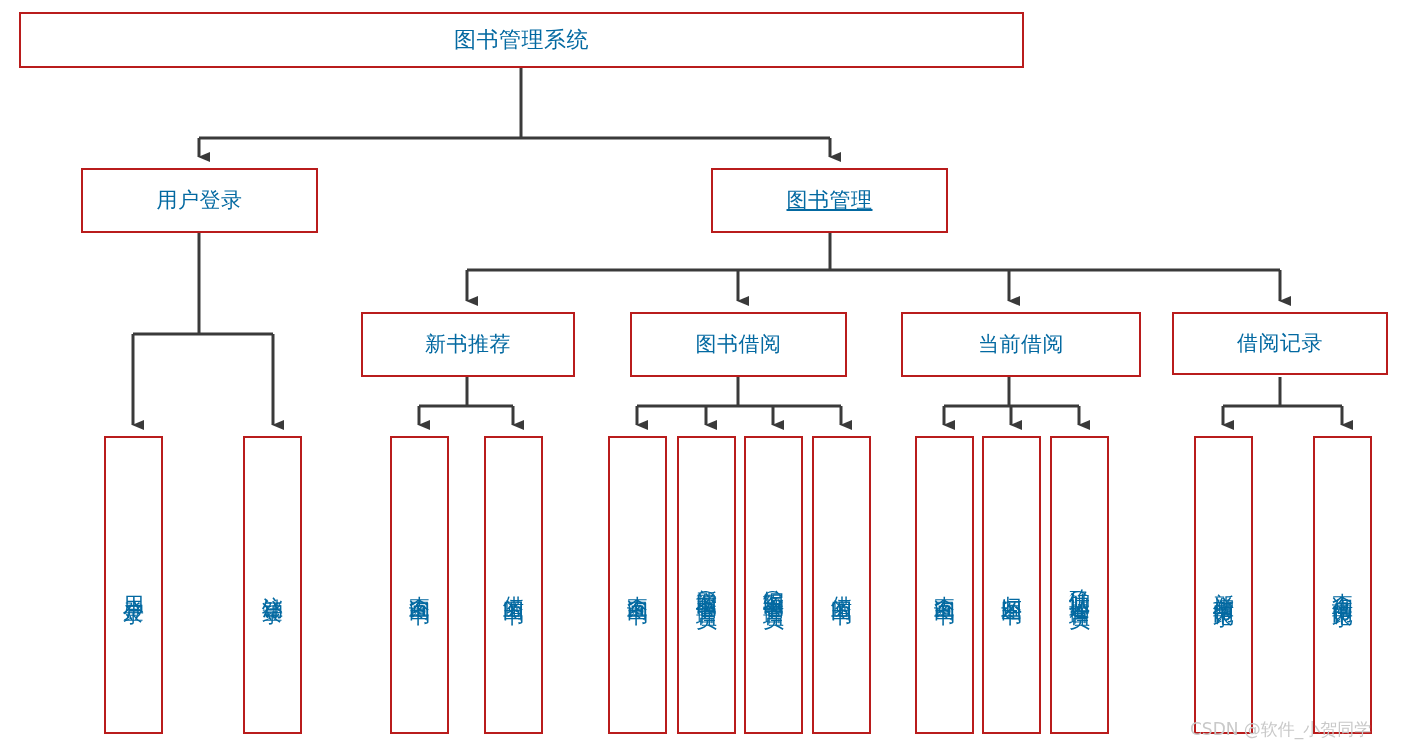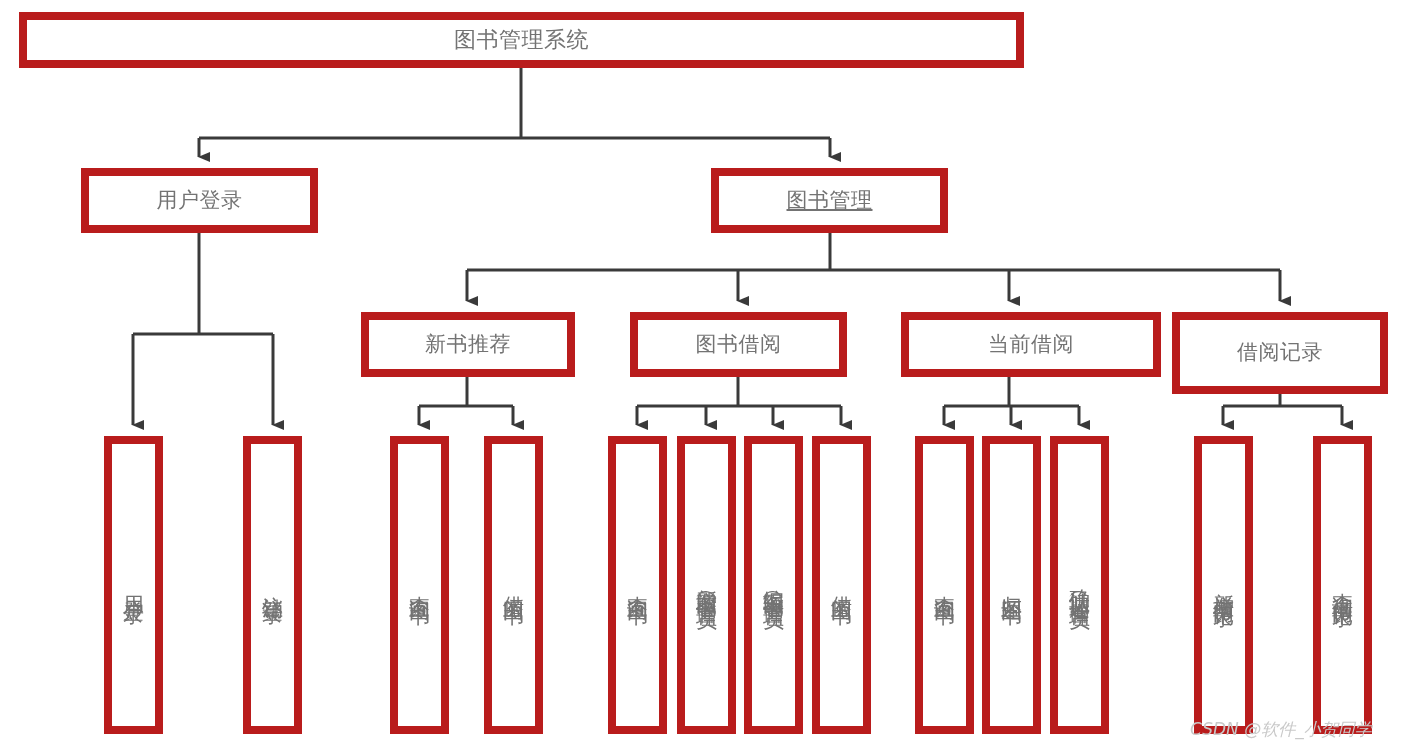--- a/index.html
+++ b/index.html
@@ -21,26 +21,26 @@
   #edges-layer {
     position: absolute;
     left: 0;
     top: 0;
     width: 1405px;
     height: 747px;
   }
   .node {
     position: absolute;
     box-sizing: border-box;
-    border: 8px solid #b91c1c;
+    border: 2px solid #b91c1c;
     background: #ffffff;
     display: flex;
     align-items: center;
     justify-content: center;
-    color: #737373;
+    color: #0369a1;
     z-index: 2;
   }
   .node-h {
     font-size: 21px;
     letter-spacing: 0.5px;
     line-height: 1.1;
     white-space: nowrap;
   }
   .node-v {
     writing-mode: vertical-rl;
@@ -53,21 +53,20 @@
   .node-title {
     font-size: 22px;
   }
   #watermark {
     position: absolute;
     color: #c9c9c9;
     font-size: 17px;
     white-space: nowrap;
     z-index: 3;
     pointer-events: none;
-    font-style: italic;
   }
 </style>
 </head>
 <body>
 
 <div id="diagram-root">
 
   <svg id="edges-layer" viewBox="0 0 1405 747" width="1405" height="747" xmlns="http://www.w3.org/2000/svg">
     <defs>
       <marker id="arrow" viewBox="0 0 10 12" refX="5" refY="11" markerWidth="10" markerHeight="12" orient="auto-start-reverse" markerUnits="userSpaceOnUse">
@@ -128,24 +127,24 @@
   <div class="node node-h" style="left:711px; top:168px; width:237px; height:65px;text-decoration:underline;">
     <span>图书管理</span>
   </div>
 
   <div class="node node-h" style="left:630px; top:312px; width:217px; height:65px;">
     <span>图书借阅</span>
   </div>
   <div class="node node-h" style="left:361px; top:312px; width:214px; height:65px;">
     <span>新书推荐</span>
   </div>
-  <div class="node node-h" style="left:901px; top:312px; width:260px; height:65px;align-items:center;">
+  <div class="node node-h" style="left:901px; top:312px; width:240px; height:65px;align-items:center;">
     <span>当前借阅</span>
   </div>
-  <div class="node node-h" style="left:1172px; top:312px; width:216px; height:82px;">
+  <div class="node node-h" style="left:1172px; top:312px; width:216px; height:63px;">
     <span>借阅记录</span>
   </div>
 
   <div class="node" style="left:104px; top:436px; width:59px; height:298px;">
     <span class="node-v">用户登录</span>
   </div>
   <div class="node" style="left:243px; top:436px; width:59px; height:298px;">
     <span class="node-v">注销登录</span>
   </div>
 

